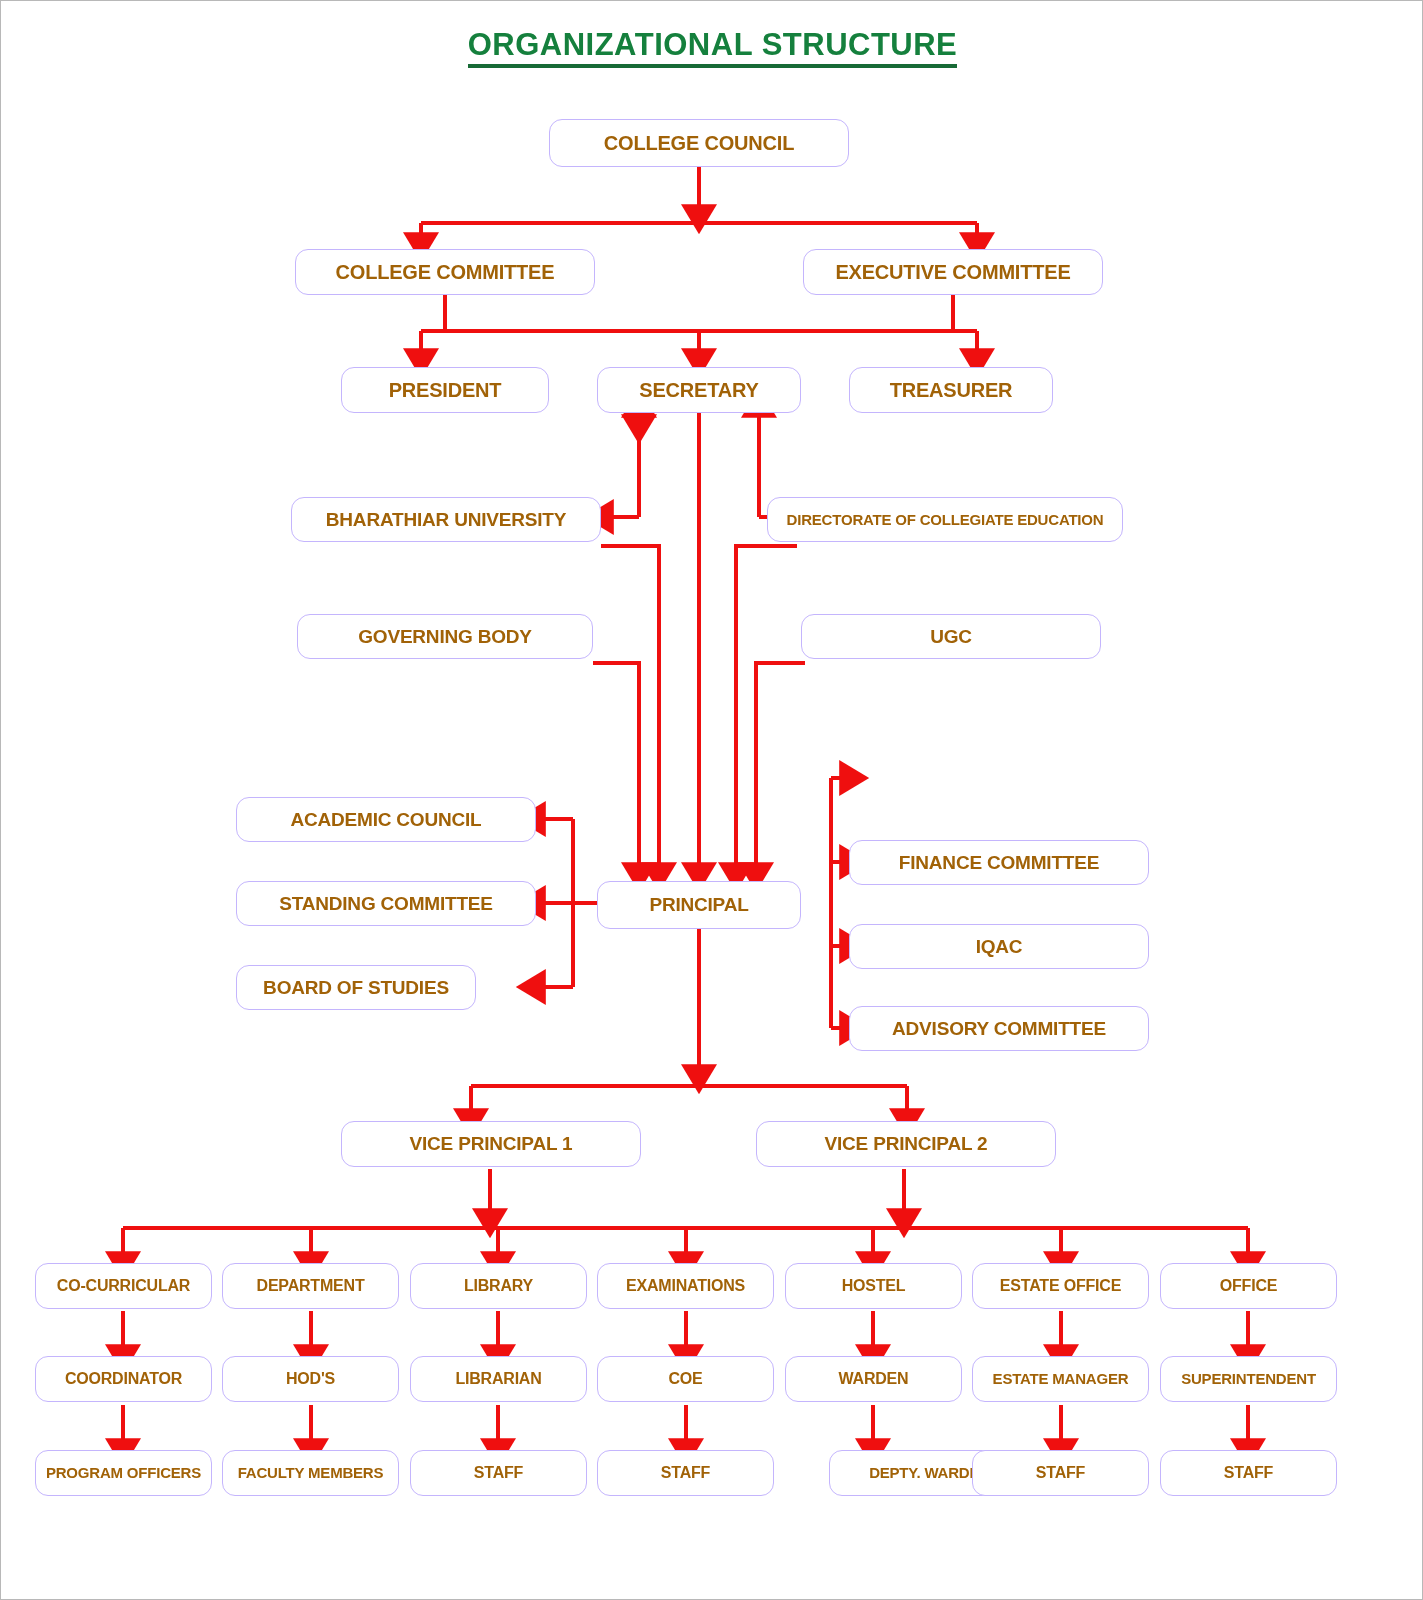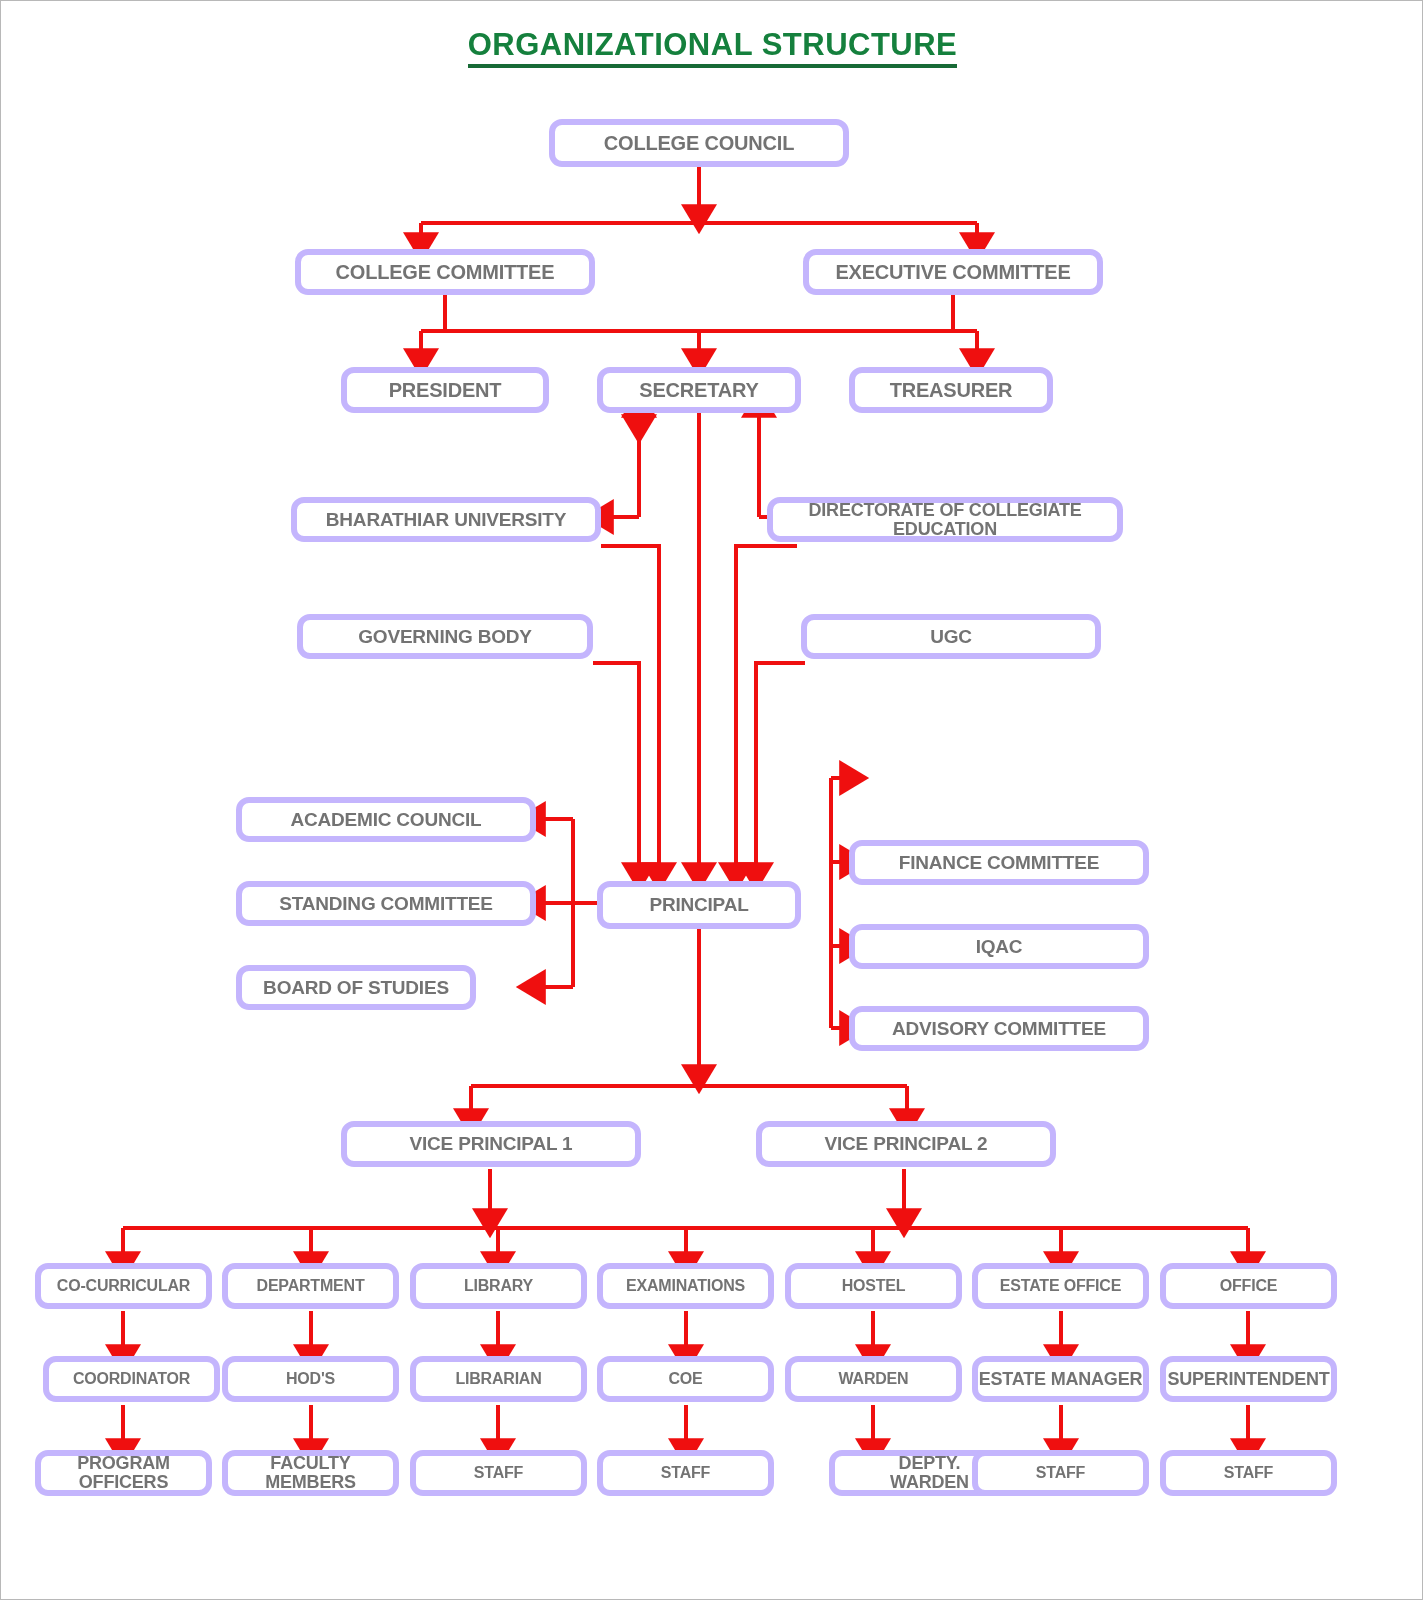--- a/index.html
+++ b/index.html
@@ -36,37 +36,37 @@
     letter-spacing: 0.5px;
     font-family: "Liberation Sans", sans-serif;
   }
   .title span.u {
     border-bottom: 4px solid #186a36;
     padding-bottom: 2px;
   }
   .node {
     position: absolute;
     box-sizing: border-box;
-    border: 6px solid #c4b5fd;
+    border: 1px solid #c4b5fd;
     border-radius: 13px;
     background: #ffffff;
-    color: #737373;
+    color: #a16207;
     font-weight: bold;
     display: flex;
     align-items: center;
     justify-content: center;
     text-align: center;
     line-height: 1.05;
     font-family: "Liberation Sans", sans-serif;
     letter-spacing: -0.2px;
   }
   .fs20 { font-size: 20px; }
   .fs19 { font-size: 19px; }
   .fs16 { font-size: 16px; }
-  .fs15 { font-size: 18px; }
+  .fs15 { font-size: 15px; }
 </style>
 </head>
 <body>
 
 <div id="page">
 
   <div class="title"><span class="u">ORGANIZATIONAL STRUCTURE</span></div>
 
   <svg id="wires" viewBox="0 0 1423 1600" xmlns="http://www.w3.org/2000/svg">
     <defs>
@@ -181,21 +181,21 @@
   <div class="node fs19" style="left:755px; top:1120px; width:300px; height:46px;">VICE PRINCIPAL 2</div>
 
   <div class="node fs16" style="left:34px; top:1262px; width:177px; height:46px;">CO-CURRICULAR</div>
   <div class="node fs16" style="left:221px; top:1262px; width:177px; height:46px;">DEPARTMENT</div>
   <div class="node fs16" style="left:409px; top:1262px; width:177px; height:46px;">LIBRARY</div>
   <div class="node fs16" style="left:596px; top:1262px; width:177px; height:46px;">EXAMINATIONS</div>
   <div class="node fs16" style="left:784px; top:1262px; width:177px; height:46px;">HOSTEL</div>
   <div class="node fs16" style="left:971px; top:1262px; width:177px; height:46px;">ESTATE OFFICE</div>
   <div class="node fs16" style="left:1159px; top:1262px; width:177px; height:46px;">OFFICE</div>
 
-  <div class="node fs16" style="left:42px; top:1355px; width:177px; height:46px;">COORDINATOR</div>
+  <div class="node fs16" style="left:34px; top:1355px; width:177px; height:46px;">COORDINATOR</div>
   <div class="node fs16" style="left:221px; top:1355px; width:177px; height:46px;">HOD'S</div>
   <div class="node fs16" style="left:409px; top:1355px; width:177px; height:46px;">LIBRARIAN</div>
   <div class="node fs16" style="left:596px; top:1355px; width:177px; height:46px;">COE</div>
   <div class="node fs16" style="left:784px; top:1355px; width:177px; height:46px;">WARDEN</div>
   <div class="node fs15" style="left:971px; top:1355px; width:177px; height:46px;">ESTATE MANAGER</div>
   <div class="node fs15" style="left:1159px; top:1355px; width:177px; height:46px;">SUPERINTENDENT</div>
 
   <div class="node fs15" style="left:34px; top:1449px; width:177px; height:46px;">PROGRAM OFFICERS</div>
   <div class="node fs15" style="left:221px; top:1449px; width:177px; height:46px;">FACULTY MEMBERS</div>
   <div class="node fs16" style="left:409px; top:1449px; width:177px; height:46px;">STAFF</div>

